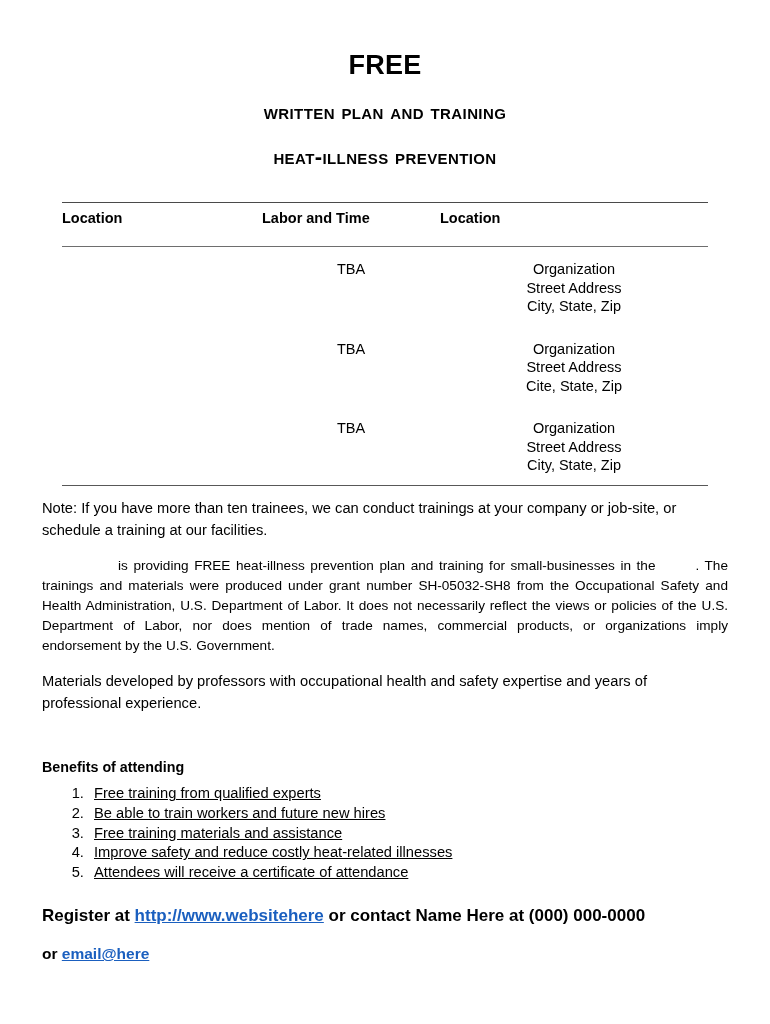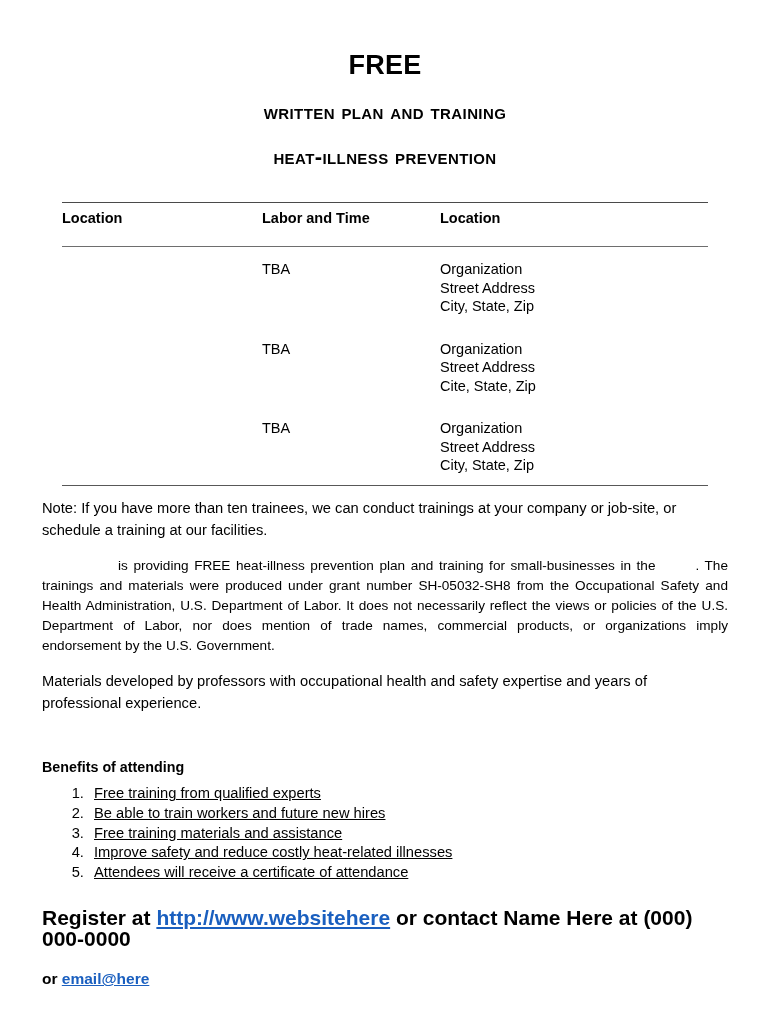--- a/index.html
+++ b/index.html
@@ -64,20 +64,21 @@
     vertical-align: bottom;
   }
   table.schedule thead tr {
     border-top: 1.6px solid #4a4a4a;
     border-bottom: 1.1px solid #6e6e6e;
   }
   table.schedule tbody tr td {
     vertical-align: top;
     padding: 0 0 0 0;
     line-height: 1.28;
+    text-align: center;
   }
   table.schedule tbody tr.spacer td { height: 13px; }
   table.schedule tbody tr.data td { padding-bottom: 24px; }
   table.schedule tbody tr.last-row td { padding-bottom: 10px; }
   table.schedule tbody { border-bottom: 1.4px solid #585858; }
   .col-loc   { width: 200px; }
   .col-date  { width: 178px; }
   .col-addr  { width: auto; }
   .addr-line { display: block; }
 
@@ -117,21 +118,21 @@
     margin: 9px 0 0 0;
     padding-left: 46px;
     font-size: 14.7px;
     line-height: 1.33;
   }
   ol.benefits li { padding-left: 6px; text-decoration: underline; }
 
   
   .register {
     margin-top: 25px;
-    font-size: 21px;
+    font-size: 17px;
     font-weight: bold;
     line-height: 1.0;
   }
   .register-2 {
     margin-top: 22px;
     font-size: 15.5px;
     font-weight: bold;
     line-height: 1.0;
   }
   a.doclink {

